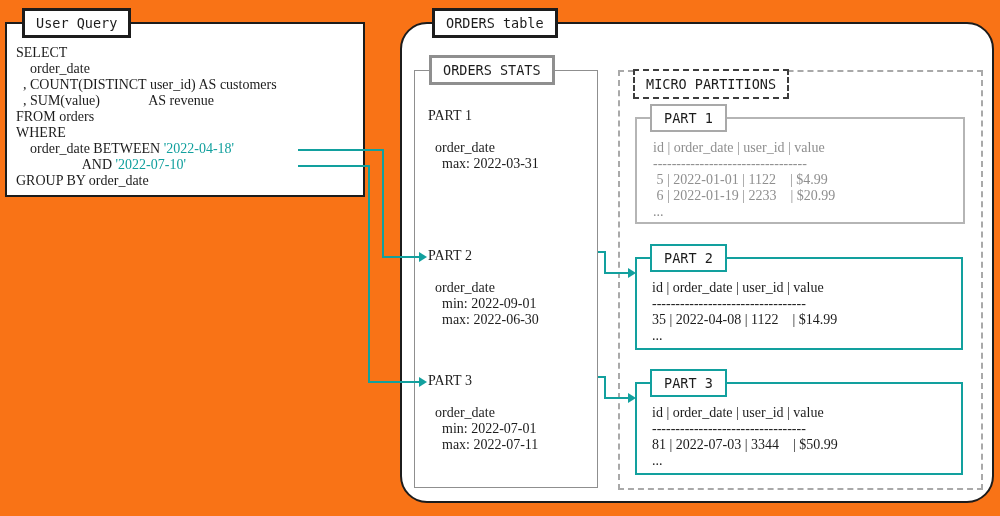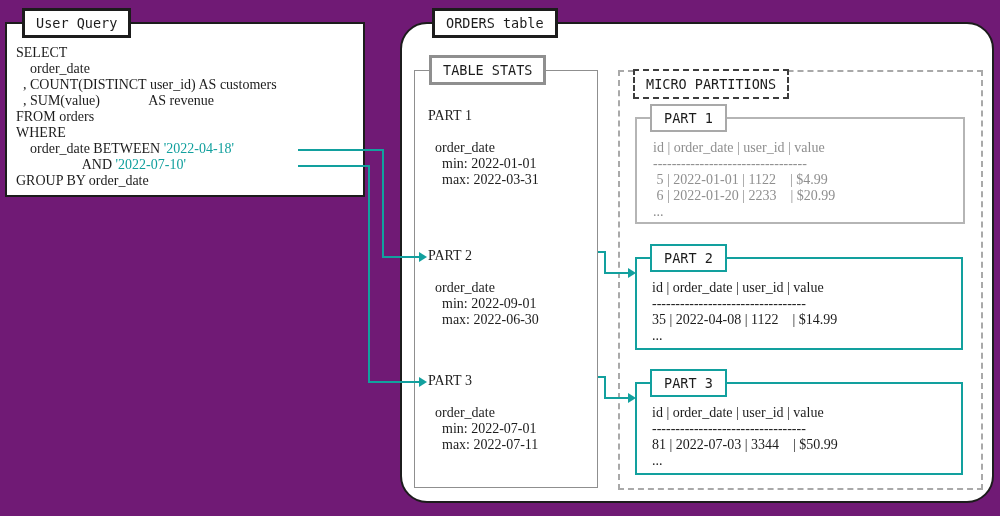--- a/index.html
+++ b/index.html
@@ -5,21 +5,21 @@
   :root{
     --accent:#12a09e;
     --border-dark:#1c1c1c;
     --border-gray:#8f8f8f;
     --muted-border:#b5b5b5;
     --muted-text:#8f8f8f;
     --light-gray:#a9a9a9;
   }
   *{margin:0;padding:0;box-sizing:border-box;}
   body{background:#ffffff;font-family:"DejaVu Sans Mono","Liberation Mono",monospace;color:#1c1c1c;}
-  .canvas{position:relative;width:1000px;height:516px;background:#701a75;overflow:hidden;}
+  .canvas{position:relative;width:1000px;height:516px;background:#f97316;overflow:hidden;}
 
   .box{position:absolute;background:#fff;}
   .b-dark{border:2px solid var(--border-dark);}
   .b-gray{border:1.5px solid var(--border-gray);}
   .b-dashed{border:2px dashed var(--light-gray);}
   .b-part-gray{border:2px solid var(--muted-border);}
   .b-part-teal{border:2.5px solid var(--accent);}
 
   .tab{position:absolute;background:#fff;display:flex;align-items:center;
        height:30px;padding:0 11px;font-size:13.5px;white-space:pre;z-index:3;}
@@ -46,35 +46,35 @@
 
   <div class="box b-dark" style="left:5px;top:22px;width:360px;height:175px;">
     <div class="tab tab-dark" style="left:15px;top:-16px;">User Query</div>
     <pre style="left:9px;top:21px;"><span class="l"><span>SELECT</span></span><span class="l"><span>    order_date</span></span><span class="l"><span>  , COUNT(DISTINCT user_id) AS customers</span></span><span class="l"><span>  , SUM(value)              AS revenue</span></span><span class="l"><span>FROM orders</span></span><span class="l"><span>WHERE</span></span><span class="l"><span>    order_date BETWEEN </span><span class="accent">'2022-04-18'</span></span><span class="l"><span>                   AND </span><span class="accent">'2022-07-10'</span></span><span class="l"><span>GROUP BY order_date</span></span></pre>
   </div>
 
   <div class="box b-dark" style="left:400px;top:22px;width:594px;height:481px;border-radius:27px;">
     <div class="tab tab-dark" style="left:30px;top:-16px;">ORDERS table</div>
 
     <div class="box b-gray" style="left:12px;top:46px;width:184px;height:418px;">
-      <div class="tab tab-gray" style="left:14px;top:-16px;">TABLE STATS</div>
+      <div class="tab tab-gray" style="left:14px;top:-16px;">ORDERS STATS</div>
 
-      <pre style="left:13px;top:37px;"><span class="l">PART 1</span><span class="l"></span><span class="l">  order_date</span><span class="l">    min: 2022-01-01</span><span class="l">    max: 2022-03-31</span></pre>
+      <pre style="left:13px;top:37px;"><span class="l">PART 1</span><span class="l"></span><span class="l">  order_date</span><span class="l">    max: 2022-03-31</span></pre>
 
       <pre style="left:13px;top:177px;"><span class="l">PART 2</span><span class="l"></span><span class="l">  order_date</span><span class="l">    min: 2022-09-01</span><span class="l">    max: 2022-06-30</span></pre>
 
       <pre style="left:13px;top:302px;"><span class="l">PART 3</span><span class="l"></span><span class="l">  order_date</span><span class="l">    min: 2022-07-01</span><span class="l">    max: 2022-07-11</span></pre>
     </div>
 
     <div class="box b-dashed" style="left:216px;top:46px;width:365px;height:420px;">
       <div class="tab tab-dashed" style="left:13px;top:-16px;margin-top:13px;">MICRO PARTITIONS</div>
 
       <div class="box b-part-gray" style="left:15px;top:45px;width:330px;height:107px;">
         <div class="tab tab-part tab-part-gray" style="left:13px;top:-15px;">PART 1</div>
-        <pre class="muted" style="left:16px;top:21px;"><span class="l">id | order_date | user_id | value</span><span class="l">---------------------------------</span><span class="l"> 5 | 2022-01-01 | 1122    | $4.99</span><span class="l"> 6 | 2022-01-20 | 2233    | $20.99</span><span class="l">...</span></pre>
+        <pre class="muted" style="left:16px;top:21px;"><span class="l">id | order_date | user_id | value</span><span class="l">---------------------------------</span><span class="l"> 5 | 2022-01-01 | 1122    | $4.99</span><span class="l"> 6 | 2022-01-19 | 2233    | $20.99</span><span class="l">...</span></pre>
       </div>
 
       <div class="box b-part-teal" style="left:15px;top:185px;width:328px;height:93px;">
         <div class="tab tab-part tab-part-teal" style="left:13px;top:-15px;">PART 2</div>
         <pre style="left:15px;top:21px;"><span class="l">id | order_date | user_id | value</span><span class="l">---------------------------------</span><span class="l">35 | 2022-04-08 | 1122    | $14.99</span><span class="l">...</span></pre>
       </div>
 
       <div class="box b-part-teal" style="left:15px;top:310px;width:328px;height:93px;">
         <div class="tab tab-part tab-part-teal" style="left:13px;top:-15px;">PART 3</div>
         <pre style="left:15px;top:21px;"><span class="l">id | order_date | user_id | value</span><span class="l">---------------------------------</span><span class="l">81 | 2022-07-03 | 3344    | $50.99</span><span class="l">...</span></pre>

